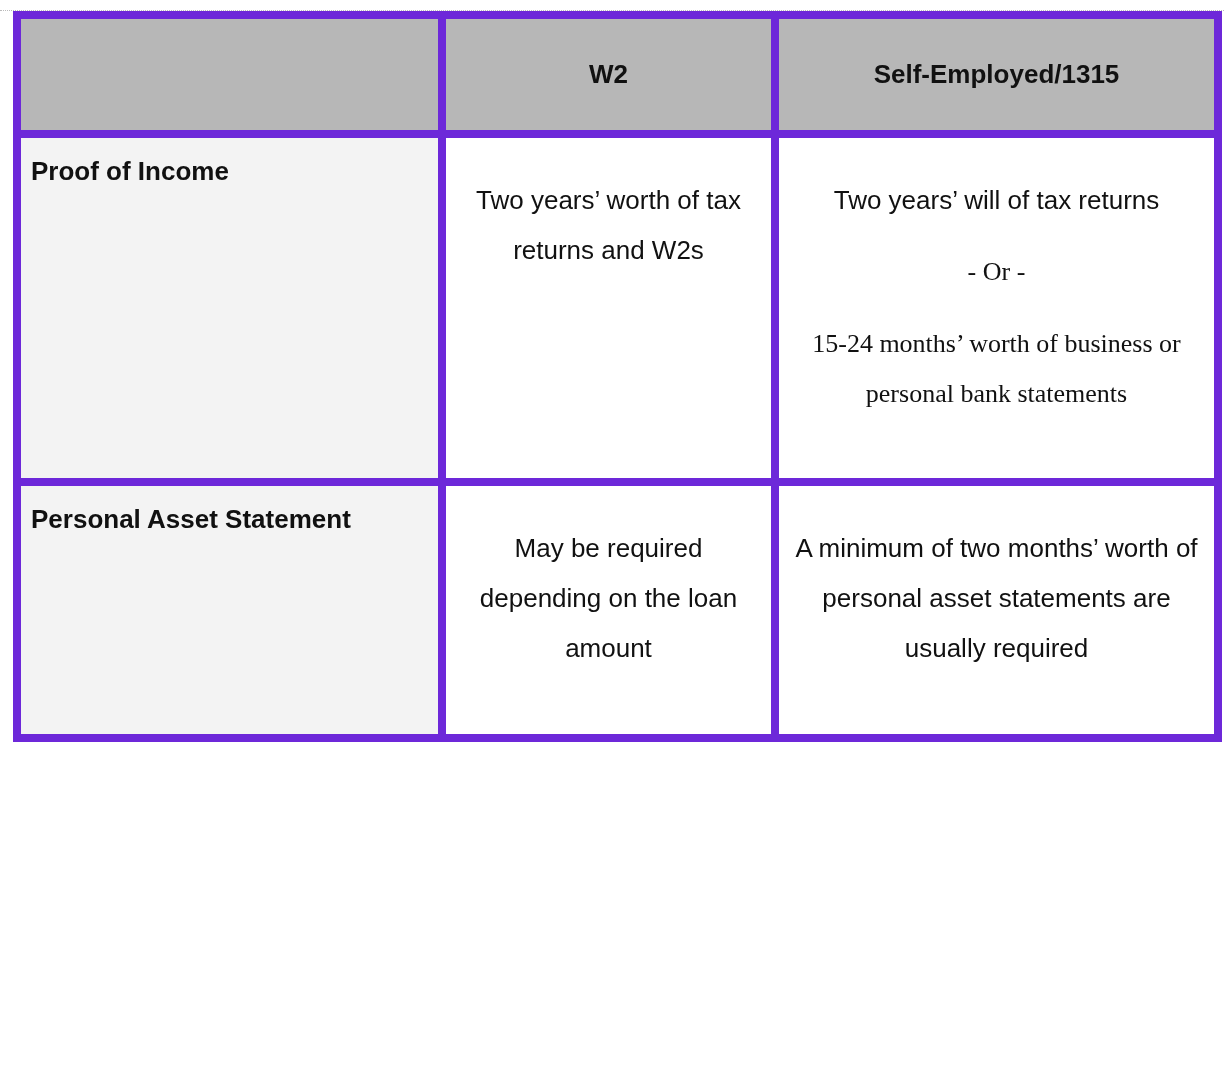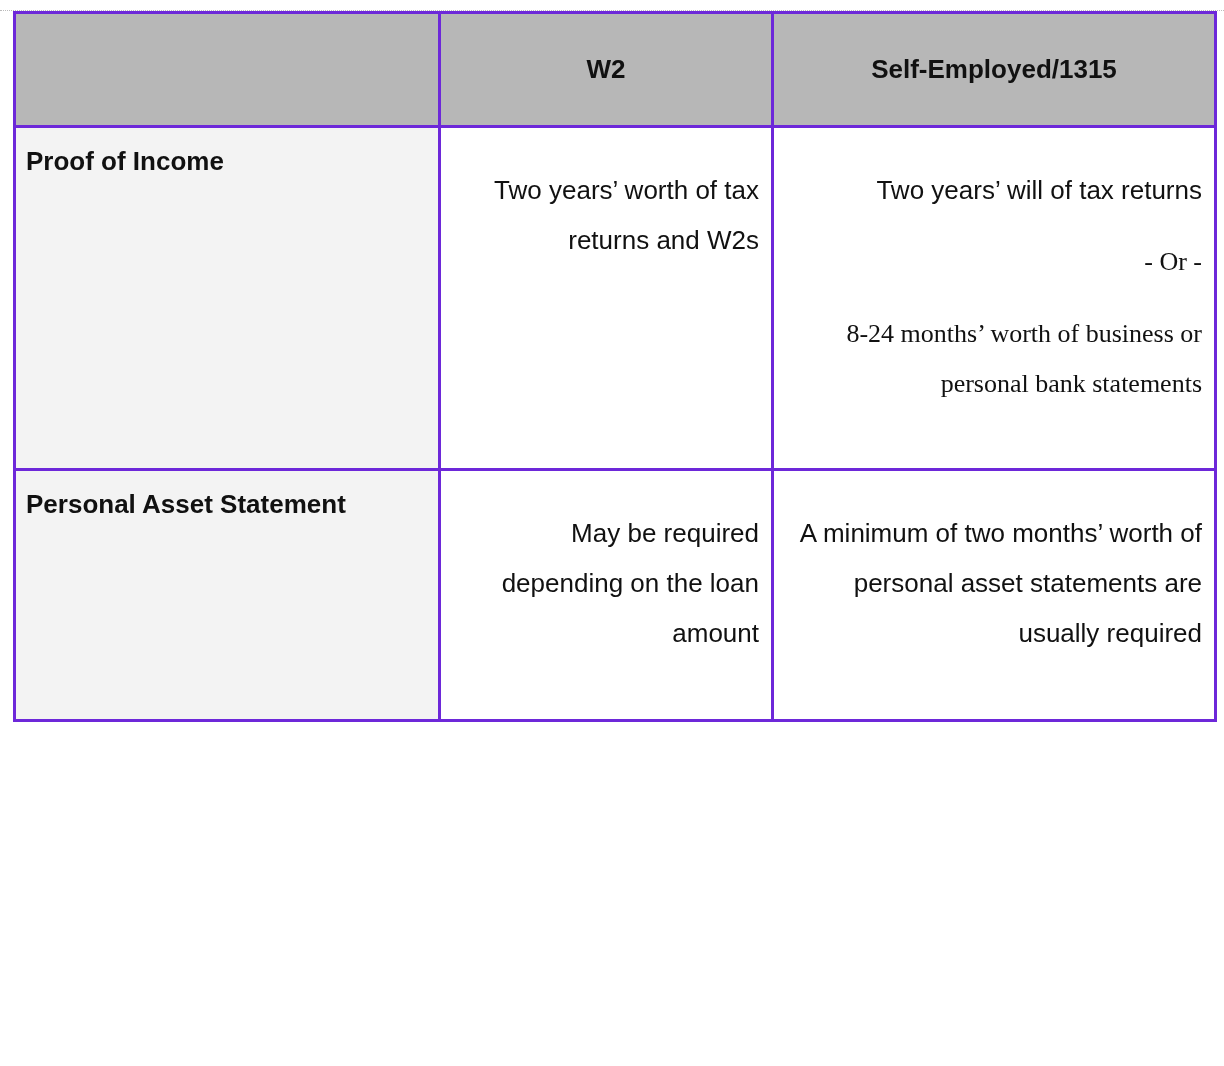--- a/index.html
+++ b/index.html
@@ -1,25 +1,25 @@
 <!DOCTYPE html>
 <html><head>
 <meta charset="utf-8">
 <style>
   html,body{margin:0;padding:0;background:#fff;}
   body{width:1224px;height:1066px;position:relative;font-family:"Liberation Sans","DejaVu Sans",sans-serif;color:#111;}
   .topline{position:absolute;left:0;top:10px;width:1224px;border-top:1px dotted #bbb;}
   table{position:absolute;left:13px;top:11px;border-collapse:collapse;table-layout:fixed;width:1201px;}
-  td,th{border:3px solid #6d28d9;padding:0;vertical-align:top;}
+  td,th{border:8px solid #6d28d9;padding:0;vertical-align:top;}
   col.c1{width:425px;} col.c2{width:333px;} col.c3{width:443px;}
   thead th{background:#b7b7b7;height:111px;vertical-align:middle;font-weight:bold;font-size:26px;text-align:center;}
   thead th.blank{background:#b7b7b7;}
   td.label{background:#f3f3f3;font-weight:bold;font-size:26px;padding:18px 10px 0 10px;text-align:left;}
   td.val{font-size:26px;text-align:center;padding:37px 12px 0 12px;line-height:50px;}
-  td.val p{margin:0;text-align:right;}
+  td.val p{margin:0;}
   td.val p.gap{margin-top:22px;font-family:Liberation Serif, serif;}
   tr.r1 td{height:303px;}
   tr.r2 td{height:160px;}
   tr.r3 td{height:111px;}
   tr.r4 td{height:110px;}
   tr.r5 td{height:211px;}
 </style>
 </head>
 <body>
 
@@ -40,21 +40,21 @@
   </thead>
   <tbody>
     <tr class="r1">
       <td class="label">Proof of Income</td>
       <td class="val">
           <p>Two years’ worth of tax returns and W2s</p>
         </td>
       <td class="val">
         <p>Two years’ will of tax returns</p>
         <p class="gap">- Or -</p>
-        <p class="gap">8-24 months’ worth of business or personal bank statements</p>
+        <p class="gap">15-24 months’ worth of business or personal bank statements</p>
       </td>
     </tr>
     <tr class="r5">
       <td class="label">Personal Asset Statement</td>
       <td class="val">
           <p>May be required depending on the loan amount</p>
         </td>
       <td class="val">
           <p>A minimum of two months’ worth of personal asset statements are usually required</p>
         </td>

